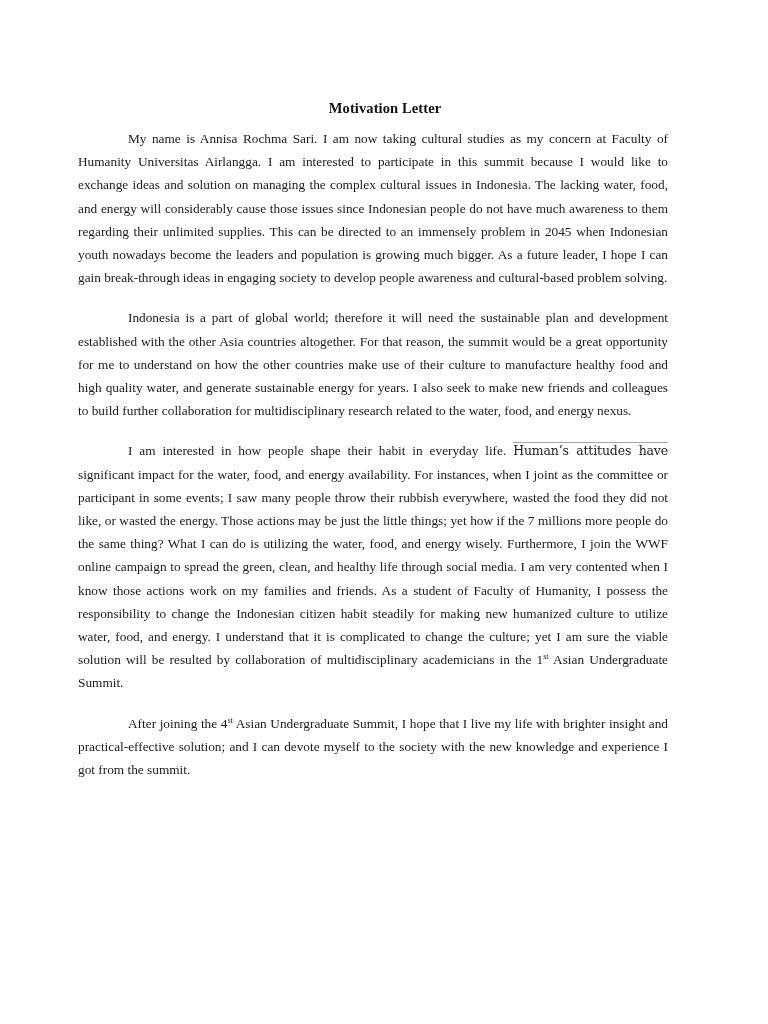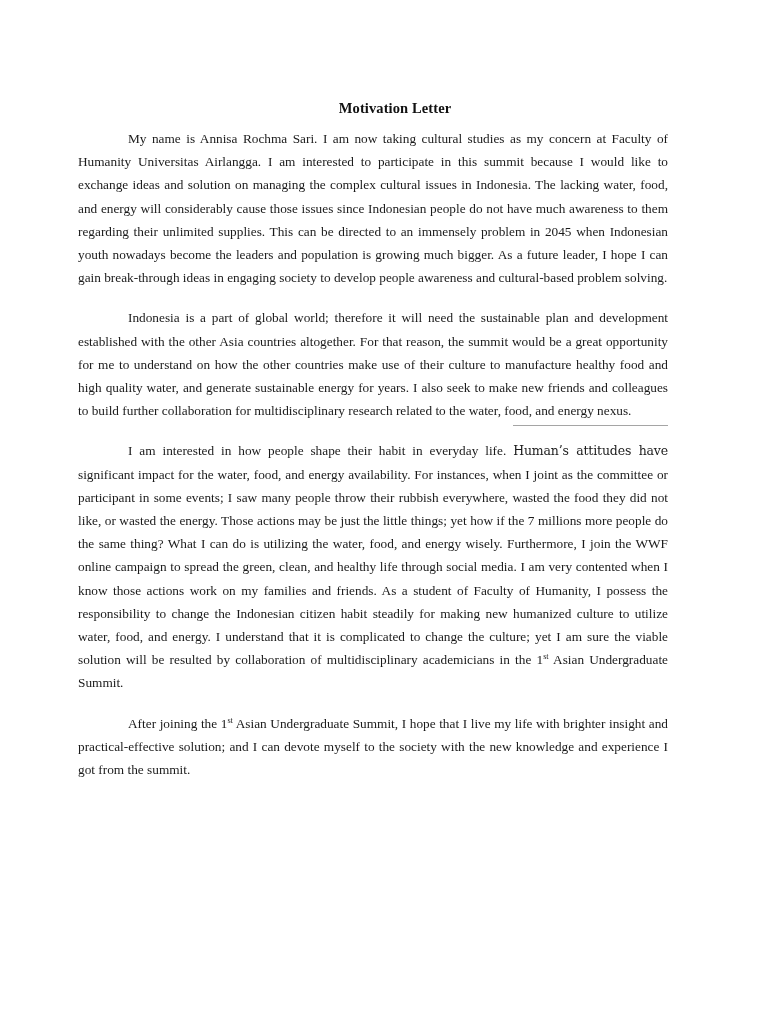--- a/index.html
+++ b/index.html
@@ -20,21 +20,21 @@
     position: relative;
     width: 768px;
     height: 1024px;
     background: #ffffff;
     box-sizing: border-box;
     padding: 0;
   }
   .doc-title {
     position: absolute;
     top: 90px;
-    left: 100px;
+    left: 90px;
     width: 590px;
     text-align: center;
     font-weight: bold;
     font-size: 14.5px;
     letter-spacing: 0.1px;
     color: #111111;
   }
   .body-block {
     position: absolute;
     top: 127px;
@@ -58,34 +58,34 @@
     font-size: 0.62em;
     vertical-align: super;
     line-height: 0;
   }
   
   .subst-run {
     font-family: "DejaVu Serif", "Liberation Serif", serif;
     font-size: 0.94em;
     letter-spacing: -0.15px;
     border-top: 0.7px solid rgba(40, 40, 40, 0.42);
-    padding-top: 17px;
+    padding-top: 0;
   }
 </style>
 </head>
 <body>
 
 <div class="page">
 
   <h1 class="doc-title">Motivation Letter</h1>
 
   <div class="body-block">
 
     <p class="para"><span>My name is Annisa Rochma Sari. I am now taking cultural studies as my concern at Faculty of Humanity Universitas Airlangga. I am interested to participate in this summit because I would like to exchange ideas and solution on managing the complex cultural issues in Indonesia. The lacking water, food, and energy will considerably cause those issues since Indonesian people do not have much awareness to them regarding their unlimited supplies. This can be directed to an immensely problem in 2045 when Indonesian youth nowadays become the leaders and population is growing much bigger. As a future leader, I hope I can gain break-through ideas in engaging society to develop people awareness and cultural-based problem solving.</span></p>
 
     <p class="para"><span>Indonesia is a part of global world; therefore it will need the sustainable plan and development established with the other Asia countries altogether. For that reason, the summit would be a great opportunity for me to understand on how the other countries make use of their culture to manufacture healthy food and high quality water, and generate sustainable energy for years. I also seek to make new friends and colleagues to build further collaboration for multidisciplinary research related to the water, food, and energy nexus.</span></p>
 
     <p class="para"><span>I am interested in how people shape their habit in everyday life. </span><span class="subst-run">Human’s attitudes have</span><span> significant impact for the water, food, and energy availability. For instances, when I joint as the committee or participant in some events; I saw many people throw their rubbish everywhere, wasted the food they did not like, or wasted the energy. Those actions may be just the little things; yet how if the 7 millions more people do the same thing? What I can do is utilizing the water, food, and energy wisely. Furthermore, I join the WWF online campaign to spread the green, clean, and healthy life through social media. I am very contented when I know those actions work on my families and friends. As a student of Faculty of Humanity, I possess the responsibility to change the Indonesian citizen habit steadily for making new humanized culture to utilize water, food, and energy. I understand that it is complicated to change the culture; yet I am sure the viable solution will be resulted by collaboration of multidisciplinary academicians in the 1</span><sup class="ord">st</sup><span> Asian Undergraduate Summit.</span></p>
 
-    <p class="para"><span>After joining the 1</span><sup class="ord">st</sup><span> Asian Undergraduate Summit, I hope that I live my life with brighter insight and practical-effective solution; and I can devote myself to the society with the new knowledge and experience I got from the summit.</span></p>
+    <p class="para"><span>After joining the 4</span><sup class="ord">st</sup><span> Asian Undergraduate Summit, I hope that I live my life with brighter insight and practical-effective solution; and I can devote myself to the society with the new knowledge and experience I got from the summit.</span></p>
 
   </div>
 </div>
 
 </body></html>

